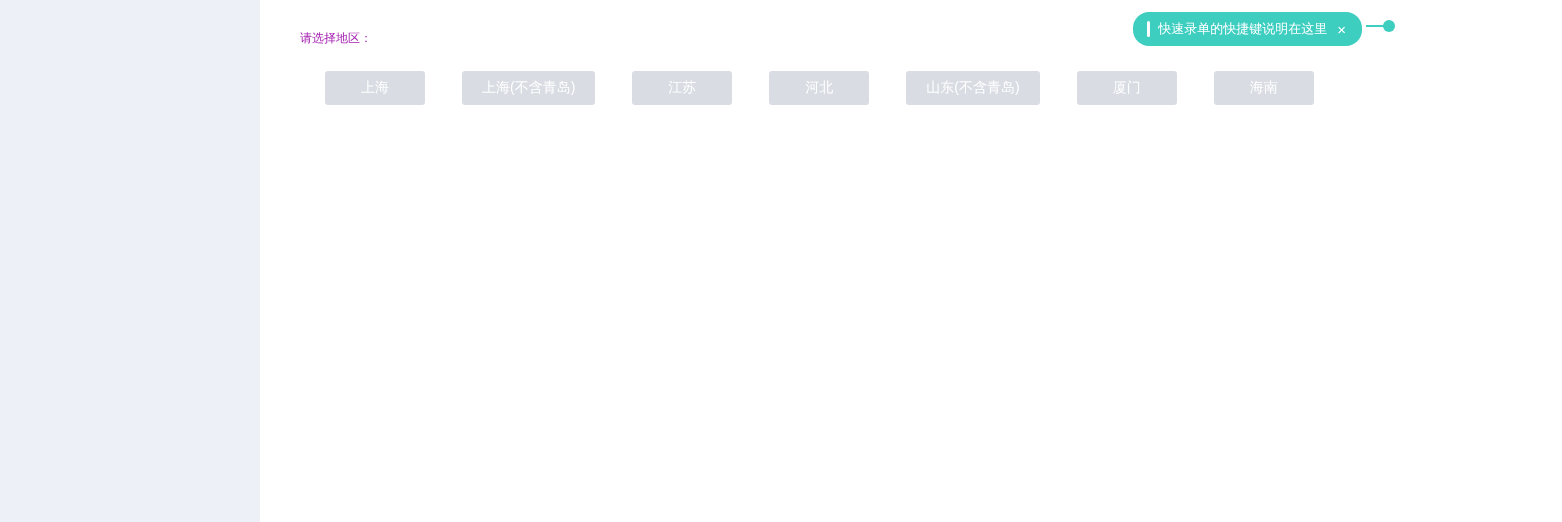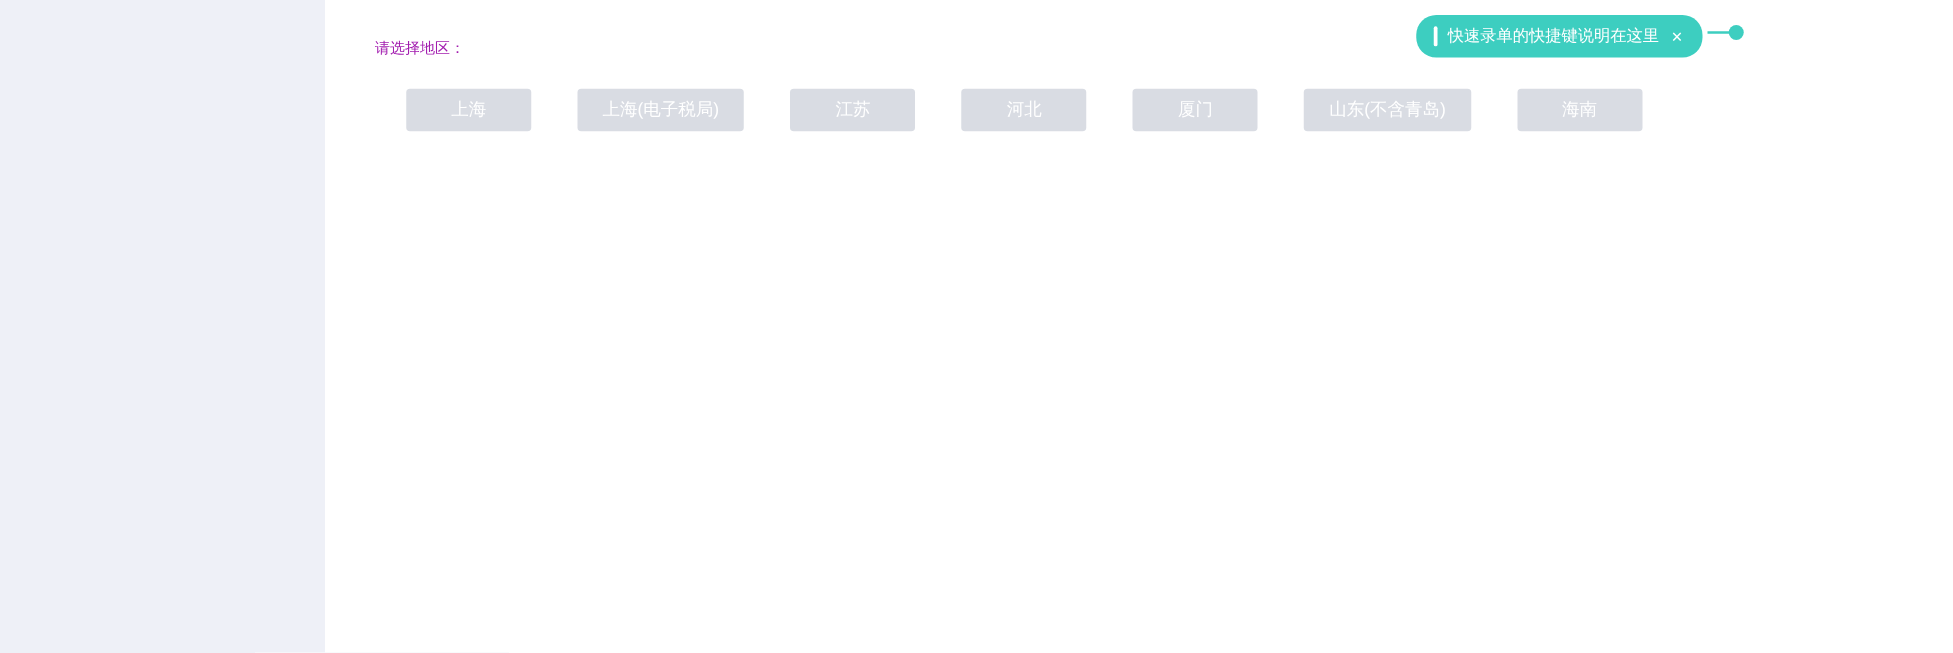--- a/index.html
+++ b/index.html
@@ -119,25 +119,25 @@
 </head>
 <body>
 
 <div class="sidebar"></div>
 
 <div class="main-content">
   <div class="page-title">请选择地区：</div>
   <div class="region-buttons">
 
   <button class="region-btn">上海</button>
-      <button class="region-btn">上海(电子税局)</button>
+      <button class="region-btn">上海(不含青岛)</button>
       <button class="region-btn">江苏</button>
       <button class="region-btn">河北</button>
+      <button class="region-btn">山东(不含青岛)</button>
       <button class="region-btn">厦门</button>
-      <button class="region-btn">山东(不含青岛)</button>
       <button class="region-btn">海南</button>
     </div>
 </div>
 
 <div class="tooltip-banner">
   <span class="bar"></span>
   <span>快速录单的快捷键说明在这里</span>
   <button class="close-btn">×</button>
 </div>
 

